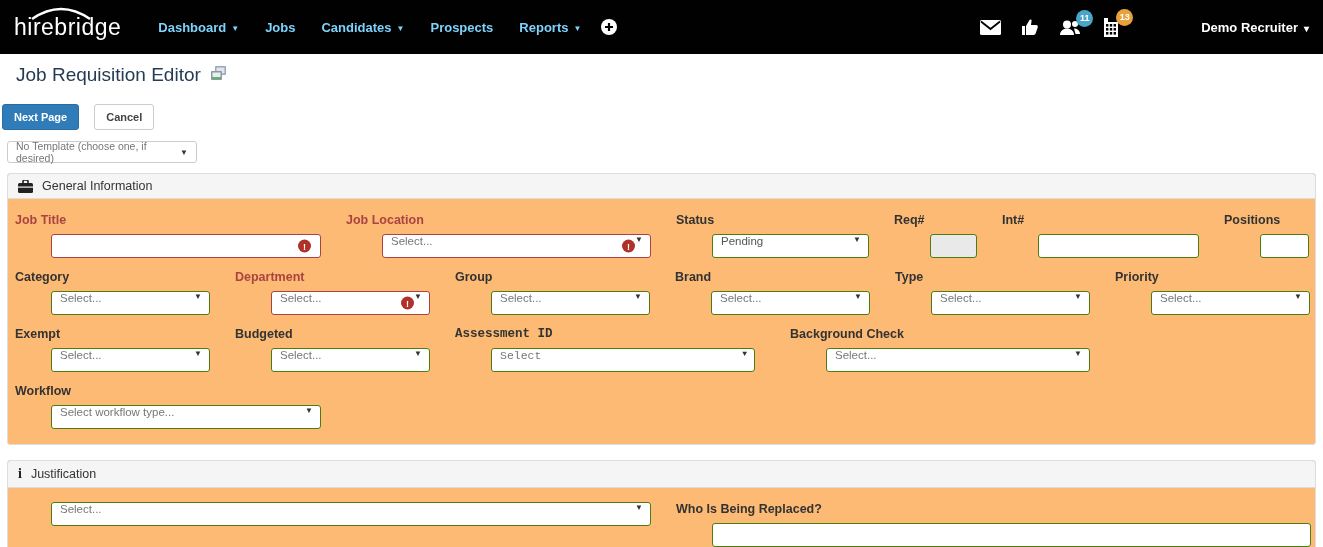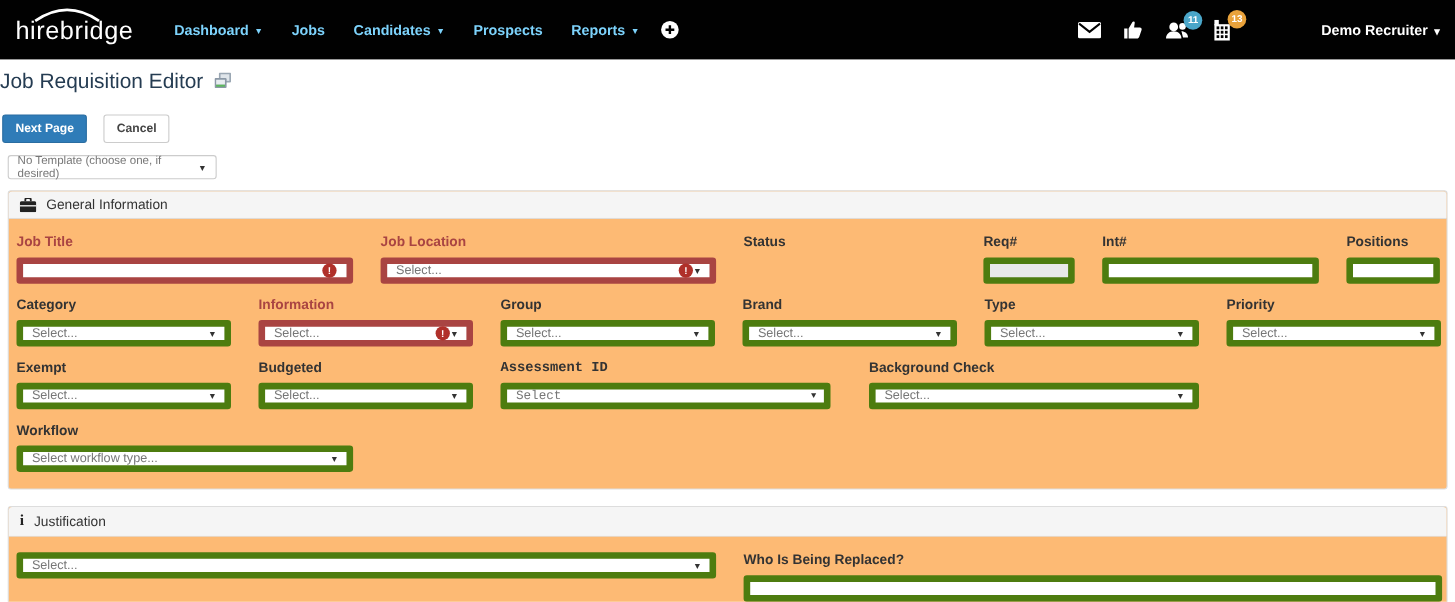--- a/index.html
+++ b/index.html
@@ -17,21 +17,21 @@
   .nav-right { margin-left:auto; display:flex; align-items:center; }
   .nav-icon { position:relative; margin:0 10px; cursor:pointer; display:flex; align-items:center; }
   .badge { position:absolute; top:-9px; right:-12px; min-width:17px; height:17px; border-radius:50%;
     color:#fff; font-size:9px; font-weight:bold; display:flex; align-items:center; justify-content:center; }
   .badge.blue { background:#4aa6c9; }
   .badge.orange { background:#e9a23b; }
   .nav-user { color:#fff; font-size:13px; font-weight:bold; margin-left:70px; cursor:pointer; white-space:nowrap; }
   .nav-user::after { content:"▾"; font-size:10px; margin-left:6px; }
 
   
-  .page-head { display:flex; align-items:center; padding:10px 0 0 0; }
+  .page-head { display:flex; align-items:center; padding:10px 0 0 16px; }
   .page-title { font-size:19px; color:#253c52; font-weight:400; }
   .title-icon { margin-left:10px; cursor:pointer; }
 
   .btn-row { display:flex; padding:18px 0 0 2px; }
   .btn { font-size:11px; font-weight:bold; border-radius:3px; padding:6px 11px; cursor:pointer; }
   .btn-primary { background:#2f7cb8; border:1px solid #2a6da1; color:#fff; margin-right:15px; }
   .btn-default { background:#fff; border:1px solid #ccc; color:#444; }
 
   .template-row { padding:11px 0 0 7px; }
   .tpl-select { width:190px; height:22px; border:1px solid #ccc; border-radius:3px; display:flex;
@@ -45,22 +45,22 @@
   .panel-head .ph-icon { margin-right:9px; display:flex; align-items:center; }
   .info-i { font-family:"Liberation Serif", serif; font-weight:bold; font-size:14px; color:#222; }
   .panel-body { padding:14px 0 3px 7px; }
 
   .frow { display:flex; margin-bottom:12px; }
   .fgroup { display:flex; flex-direction:column; margin-right:25px; }
   .fgroup:last-child { margin-right:0; }
   .flabel { font-size:12.5px; font-weight:bold; color:#333; margin-bottom:7px; white-space:nowrap; }
   .flabel.err { color:#a94442; }
 
-  .control { position:relative; height:24px; border:6px solid #4d7c0f; border-radius:3px; background:#fff;
-    display:flex; align-items:center; padding:0 8px; font-size:11.5px; color:#777; }
+  .control { position:relative; height:24px; border:1px solid #4d7c0f; border-radius:3px; background:#fff;
+    display:flex; align-items:flex-start; padding:0 8px; font-size:11.5px; color:#777;margin-left:36px; }
   .control.err { border-color:#a94442; }
   .control.sel { cursor:pointer; }
   .control.sel::after { content:"▼"; position:absolute; right:7px; font-size:8px; color:#333; }
   .control input { border:none; outline:none; width:100%; height:100%; font-size:11.5px;
     font-family:"Liberation Sans", sans-serif; color:#333; background:transparent; }
   .control.disabled { background:#e9e9e9; }
   .req-icon { position:absolute; top:50%; transform:translateY(-50%); width:13px; height:13px;
     border-radius:50%; background:#b0302a; color:#fff; font-size:9px; font-weight:bold;
     display:flex; align-items:center; justify-content:center; }
   .req-icon::after { content:"!"; }
@@ -203,20 +203,23 @@
       </div>
       <div class="fgroup w-joblocation">
         <span class="flabel err">Job Location</span>
         <div class="control sel err">
           <span>Select...</span>
           <span class="req-icon"></span>
         </div>
       </div>
       <div class="fgroup w-status">
         <span class="flabel">Status</span>
+        <div class="control sel">
+          <span style="color:#555">Pending</span>
+        </div>
       </div>
       <div class="fgroup w-req">
         <span class="flabel">Req#</span>
         <div class="control txt disabled">
           <input type="text" disabled="" value="" style="">
         </div>
       </div>
       <div class="fgroup w-int">
         <span class="flabel">Int#</span>
         <div class="control txt">
@@ -232,21 +235,21 @@
     </div>
 
     <div class="frow">
       <div class="fgroup w-col">
         <span class="flabel">Category</span>
         <div class="control sel">
           <span>Select...</span>
         </div>
       </div>
       <div class="fgroup w-col">
-        <span class="flabel err">Information</span>
+        <span class="flabel err">Department</span>
         <div class="control sel err">
           <span>Select...</span>
           <span class="req-icon"></span>
         </div>
       </div>
       <div class="fgroup w-col">
         <span class="flabel">Group</span>
         <div class="control sel">
           <span>Select...</span>
         </div>

